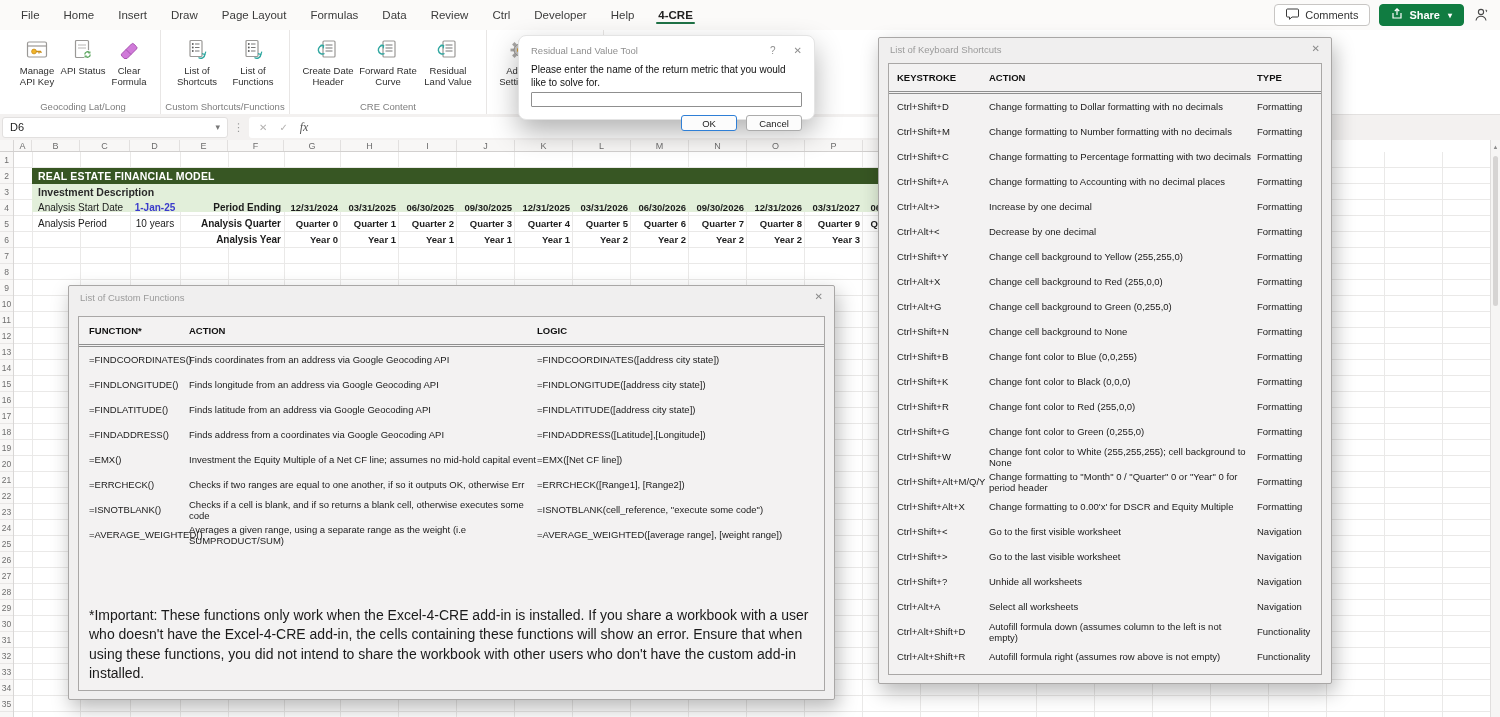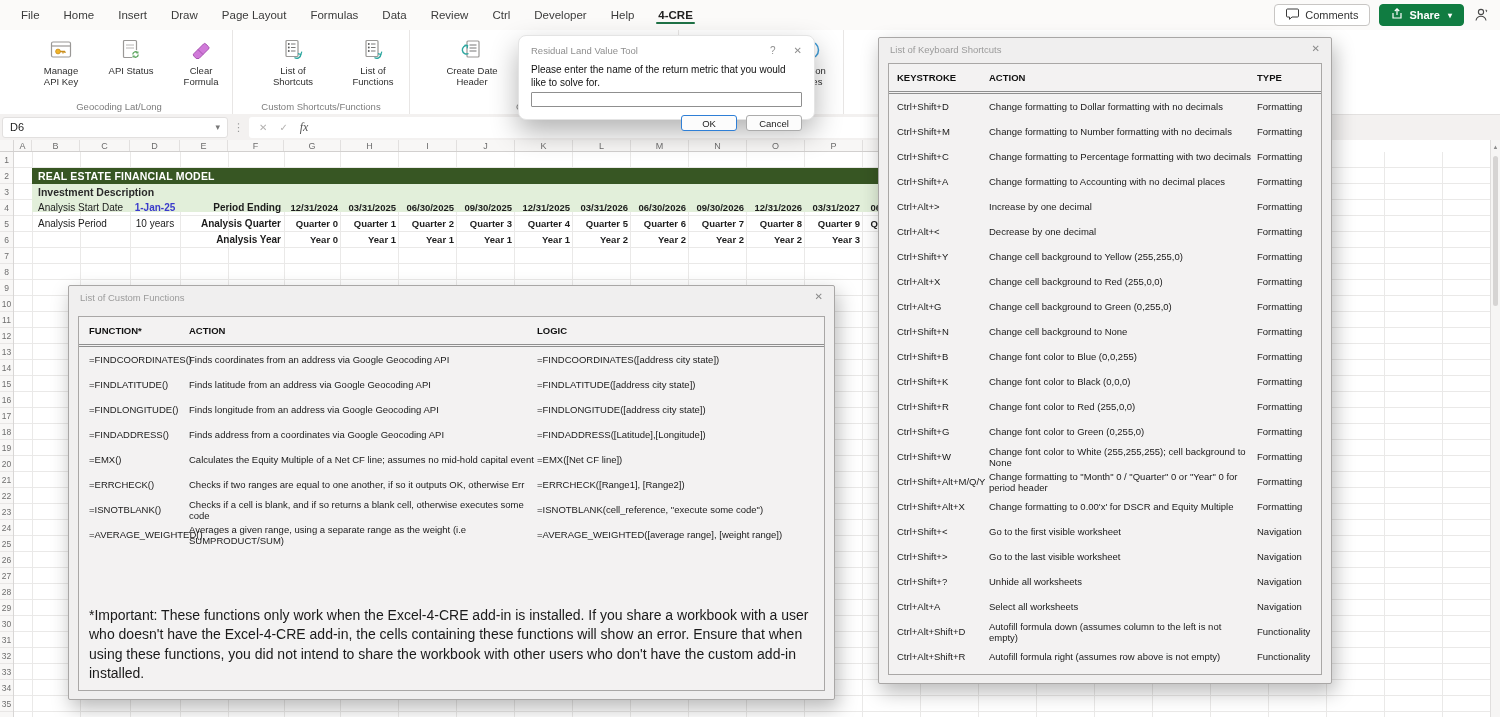--- a/index.html
+++ b/index.html
@@ -25,21 +25,21 @@
   .presence { display: flex; align-items: center; color: #4a4a4a; }
 
   
   .ribbon { position: absolute; top: 30px; left: 0; right: 0; height: 85px; background: #fff;
             border-bottom: 1px solid #e3e1e0; display: flex; padding-left: 6px; }
   .rgroup { position: relative; display: flex; align-items: flex-start;
             padding: 4px 8px 16px; border-right: 1px solid #e8e6e5; }
   .rgroup-label { position: absolute; bottom: 2px; left: 0; right: 0; text-align: center;
                   font-size: 9.5px; color: #7d7d7d; white-space: nowrap; }
   .rbtn { display: flex; flex-direction: column; align-items: center; gap: 2px; padding-top: 3px;
-          font-size: 9.5px; color: #2f2f2f; text-align: center; line-height: 1.18; margin-left: 24px; }
+          font-size: 9.5px; color: #2f2f2f; text-align: center; line-height: 1.18; }
   .w44 { width: 46px; } .w54 { width: 56px; } .w58 { width: 60px; } .w48 { width: 50px; }
   .ricon { width: 26px; height: 26px; display: flex; align-items: center; justify-content: center; }
 
   
   .fbar { position: absolute; top: 114px; left: 0; width: 918px; height: 26px;
           background: #f3f1f0; display: flex; align-items: center; gap: 5px; padding: 0 2px 0 2px; }
   .name-box { width: 226px; height: 21px; background: #fff; border: 1px solid #e2e0df;
               border-radius: 3px; display: flex; align-items: center; justify-content: space-between;
               padding: 0 7px; font-size: 11px; color: #222; }
   .nb-chev { color: #777; font-size: 9px; }
@@ -479,37 +479,37 @@
         <div class="fc1">FUNCTION*</div>
         <div class="fc2">ACTION</div>
         <div class="fc3">LOGIC</div>
       </div>
       <div class="tbl-row">
           <div class="fc1">=FINDCOORDINATES()</div>
           <div class="fc2">Finds coordinates from an address via Google Geocoding API</div>
           <div class="fc3">=FINDCOORDINATES([address city state])</div>
         </div>
         <div class="tbl-row">
+          <div class="fc1">=FINDLONGITUDE()</div>
+          <div class="fc2">Finds longitude from an address via Google Geocoding API</div>
+          <div class="fc3">=FINDLONGITUDE([address city state])</div>
+        </div>
+        <div class="tbl-row">
           <div class="fc1">=FINDLATITUDE()</div>
           <div class="fc2">Finds latitude from an address via Google Geocoding API</div>
           <div class="fc3">=FINDLATITUDE([address city state])</div>
         </div>
         <div class="tbl-row">
-          <div class="fc1">=FINDLONGITUDE()</div>
-          <div class="fc2">Finds longitude from an address via Google Geocoding API</div>
-          <div class="fc3">=FINDLONGITUDE([address city state])</div>
-        </div>
-        <div class="tbl-row">
           <div class="fc1">=FINDADDRESS()</div>
           <div class="fc2">Finds address from a coordinates via Google Geocoding API</div>
           <div class="fc3">=FINDADDRESS([Latitude],[Longitude])</div>
         </div>
         <div class="tbl-row">
           <div class="fc1">=EMX()</div>
-          <div class="fc2">Calculates the Equity Multiple of a Net CF line; assumes no mid-hold capital event</div>
+          <div class="fc2">Investment the Equity Multiple of a Net CF line; assumes no mid-hold capital event</div>
           <div class="fc3">=EMX([Net CF line])</div>
         </div>
         <div class="tbl-row">
           <div class="fc1">=ERRCHECK()</div>
           <div class="fc2">Checks if two ranges are equal to one another, if so it outputs OK, otherwise Err</div>
           <div class="fc3">=ERRCHECK([Range1], [Range2])</div>
         </div>
         <div class="tbl-row">
           <div class="fc1">=ISNOTBLANK()</div>
           <div class="fc2">Checks if a cell is blank, and if so returns a blank cell, otherwise executes some code</div>

